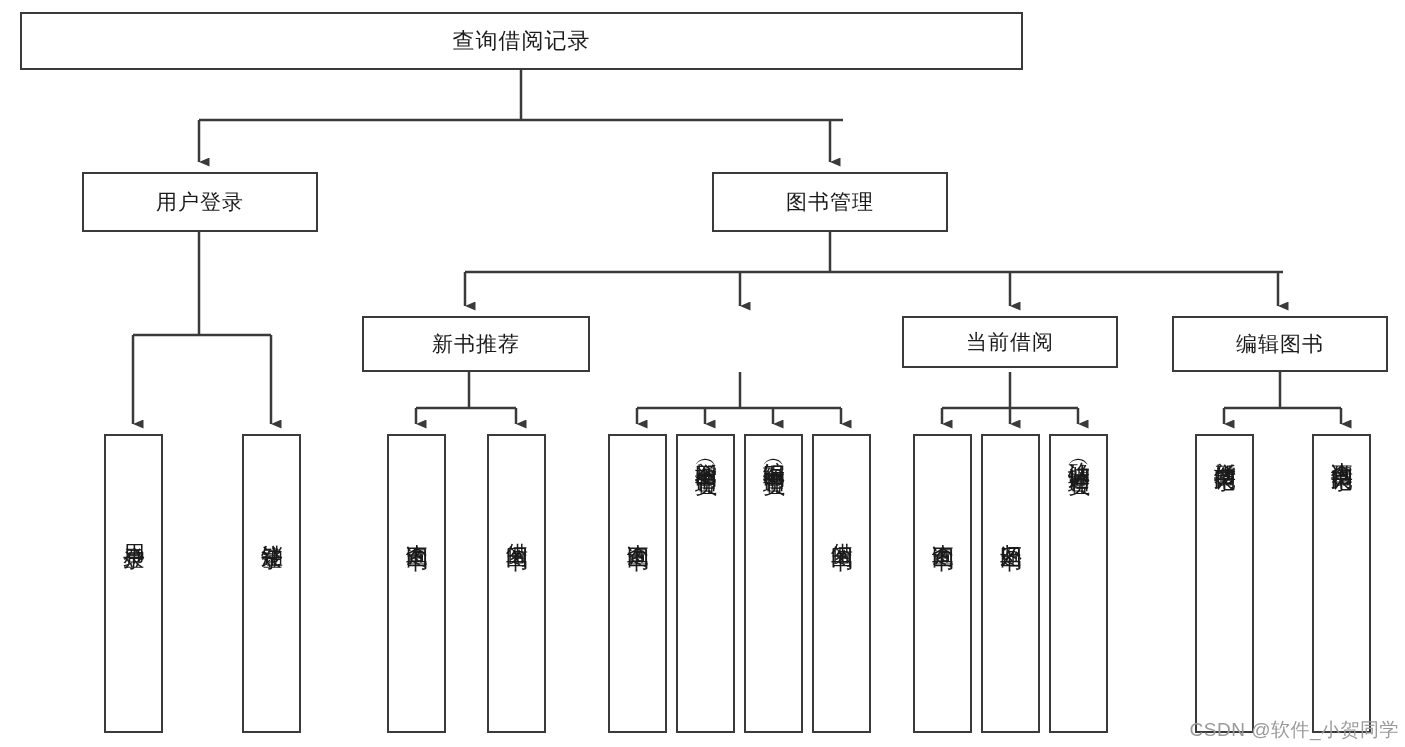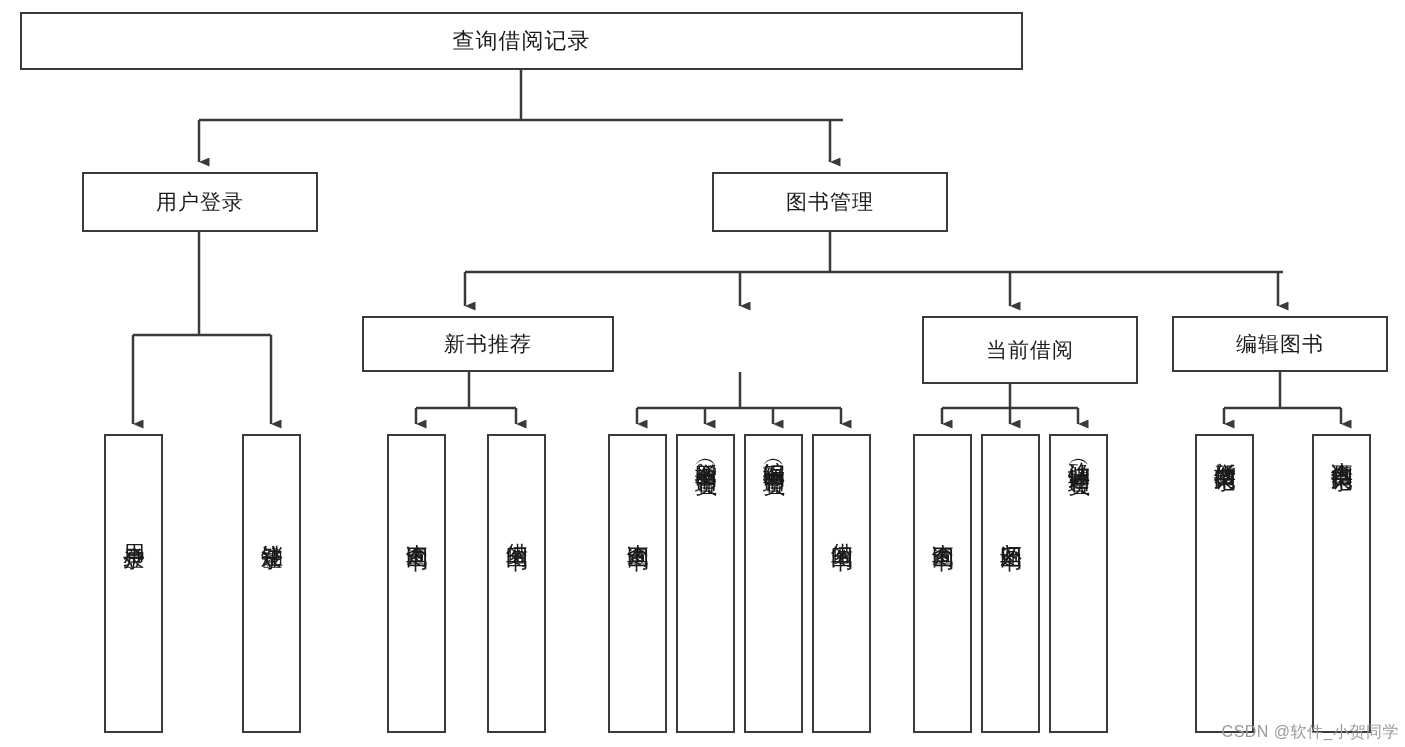--- a/index.html
+++ b/index.html
@@ -57,21 +57,21 @@
     white-space: nowrap;
     display: block;
   }
   .node-v.mid .vtext {
     margin-top: 82px;
   }
   .watermark {
     position: absolute;
     right: 6px;
     bottom: 4px;
-    font-size: 16px;
+    font-size: 19px;
     color: #9a9a9a;
     white-space: nowrap;
     letter-spacing: 0.5px;
   }
 </style>
 </head>
 <body>
 
 <div id="canvas">
 
@@ -123,22 +123,22 @@
       <path d="M1224,408 L1224,424" marker-end="url(#arr)"></path>
       <path d="M1341,408 L1341,424" marker-end="url(#arr)"></path>
     </g>
   </svg>
 
   <div class="node node-h node-root" style="left:20px; top:12px; width:1003px; height:58px;">查询借阅记录</div>
 
   <div class="node node-h" style="left:82px; top:172px; width:236px; height:60px;">用户登录</div>
   <div class="node node-h" style="left:712px; top:172px; width:236px; height:60px;">图书管理</div>
 
-  <div class="node node-h" style="left:362px; top:316px; width:252px; height:56px;">新书推荐</div>
-  <div class="node node-h" style="left:902px; top:316px; width:216px; height:68px;margin-left:20px;">当前借阅</div>
+  <div class="node node-h" style="left:362px; top:316px; width:228px; height:56px;">新书推荐</div>
+  <div class="node node-h" style="left:902px; top:316px; width:216px; height:52px;">当前借阅</div>
   <div class="node node-h" style="left:1172px; top:316px; width:216px; height:56px;">编辑图书</div>
 
   <div class="node node-v mid" style="left:104px; top:434px; width:59px; height:299px;">
     <span class="vtext">用户登录</span>
   </div>
   <div class="node node-v mid" style="left:242px; top:434px; width:59px; height:299px;">
     <span class="vtext">注销登录</span>
   </div>
 
   <div class="node node-v mid" style="left:387px; top:434px; width:59px; height:299px;">

